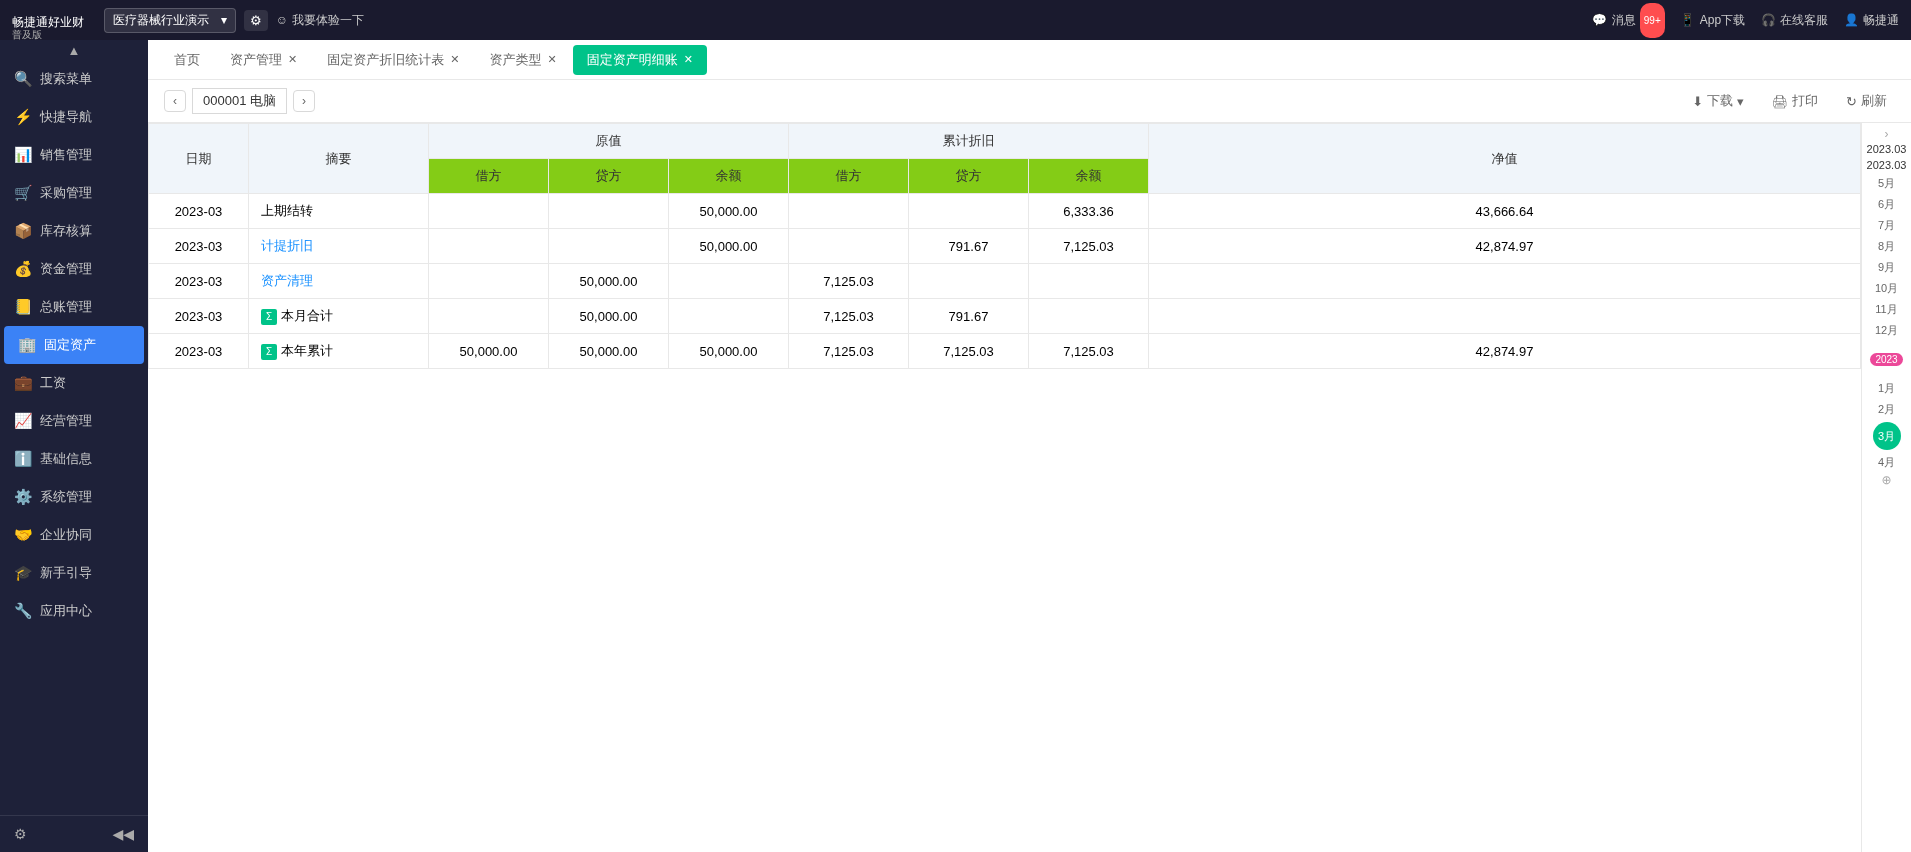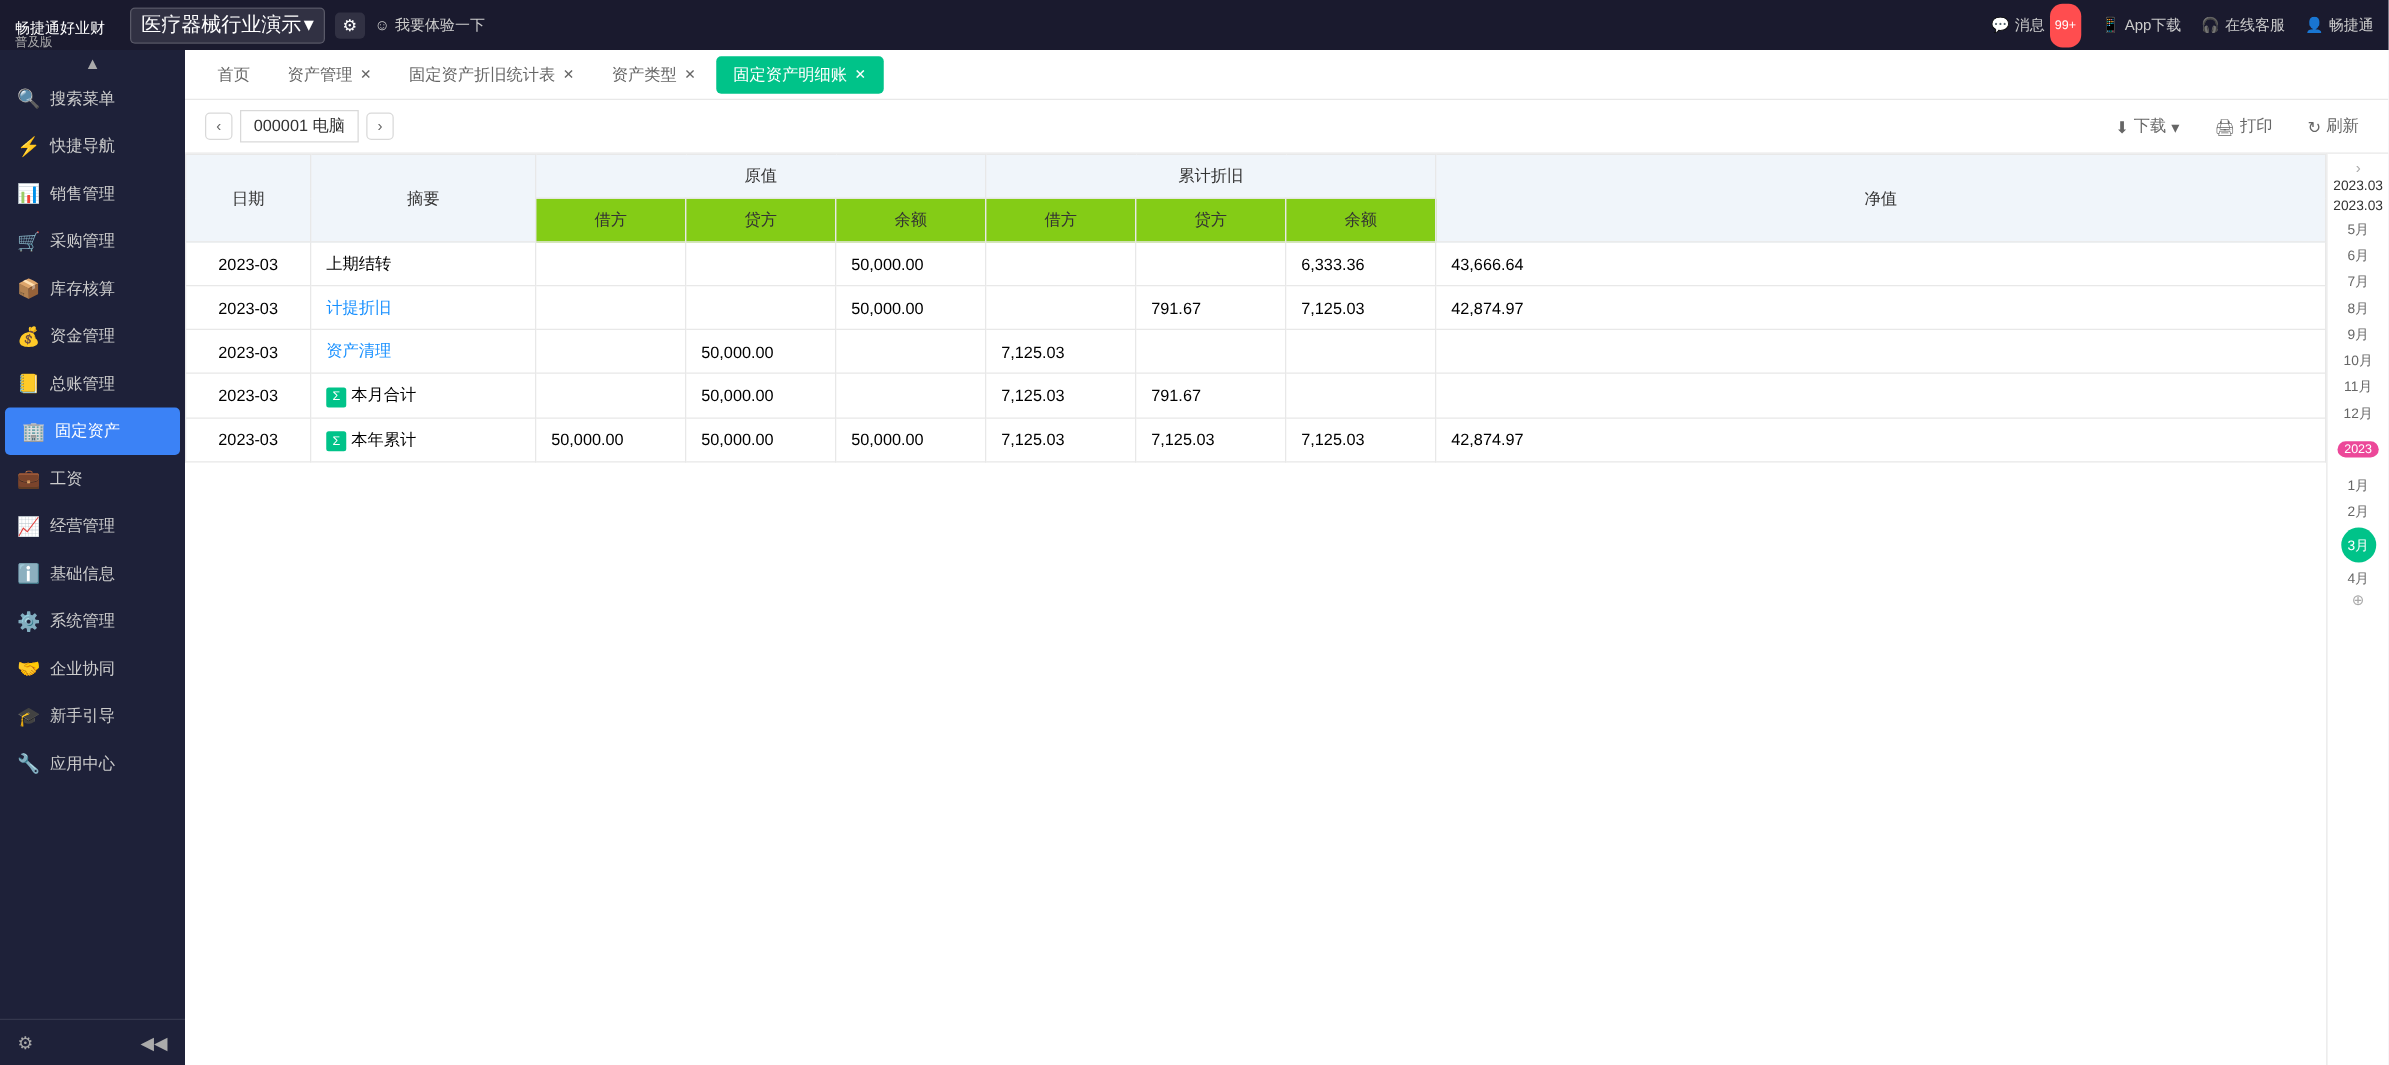--- a/index.html
+++ b/index.html
@@ -19,24 +19,24 @@
     .top-bar-left { display: flex; align-items: center; gap: 8px; margin-top: 16px; }
     .app-logo { font-size: 12px; color: #fff; line-height: 1.2; }
     .app-version { font-size: 10px; color: #aaa; }
     .top-bar-center { display: flex; align-items: center; gap: 8px; flex: 1; margin-left: 20px; }
     .company-selector {
       background: rgba(255,255,255,0.1);
       border: 1px solid rgba(255,255,255,0.2);
       border-radius: 4px;
       padding: 3px 8px;
       color: #fff;
-      font-size: 16px;
-      display: flex;
-      align-items: center;
-      gap: 2px;
+      font-size: 12px;
+      display: flex;
+      align-items: center;
+      gap: 12px;
       cursor: pointer;
     }
     .settings-icon-btn {
       background: rgba(255,255,255,0.1);
       border-radius: 4px;
       padding: 3px 6px;
       cursor: pointer;
       color: #fff;
     }
     .experience-btn {
@@ -232,21 +232,21 @@
       background: #fff;
     }
     .data-table {
       width: 100%;
       border-collapse: collapse;
       min-width: 900px;
     }
     .data-table th, .data-table td {
       border: 1px solid #e8e8e8;
       padding: 8px 12px;
-      text-align: left;
+      text-align: center;
       font-size: 13px;
     }
     .data-table th {
       background: #84cc16;
       color: #333;
       font-weight: 500;
       text-align: center;
     }
     .data-table td.text-left { text-align: left; }
     .data-table td.text-center { text-align: center; }

